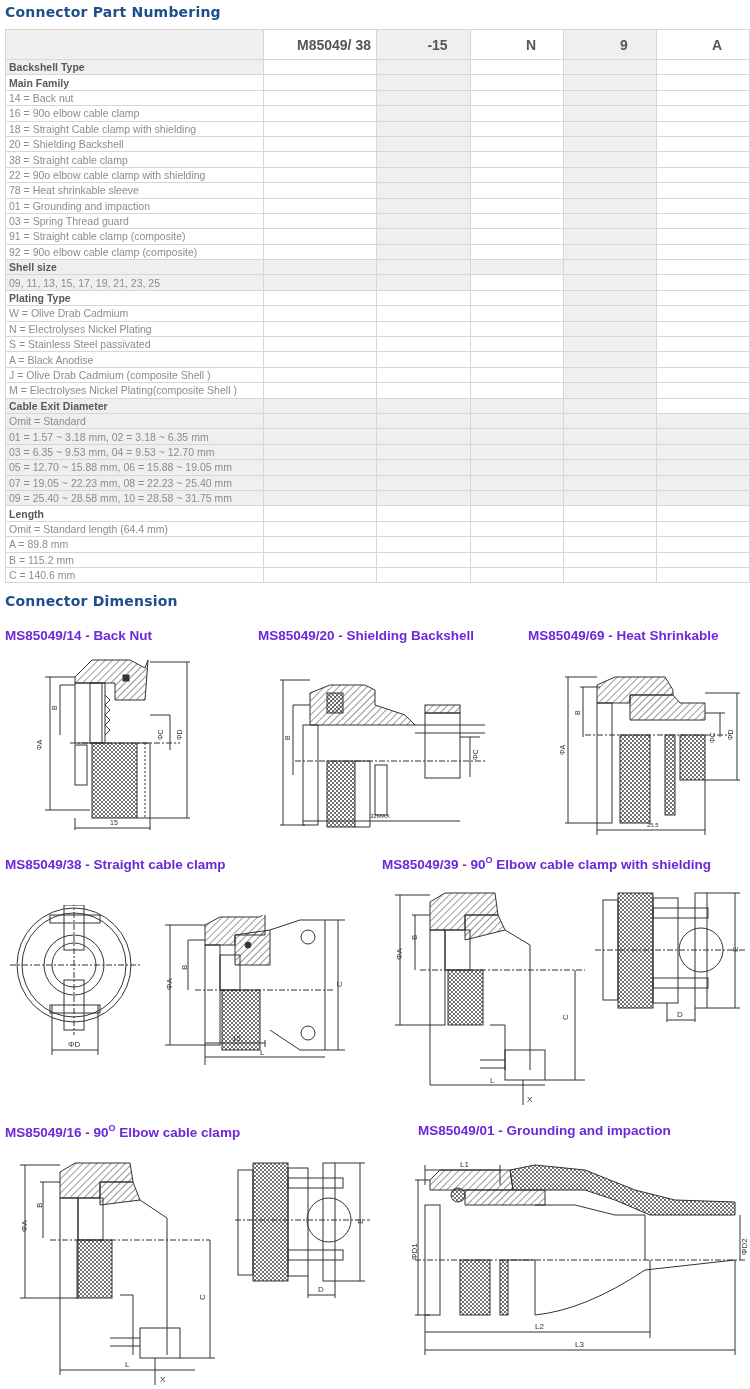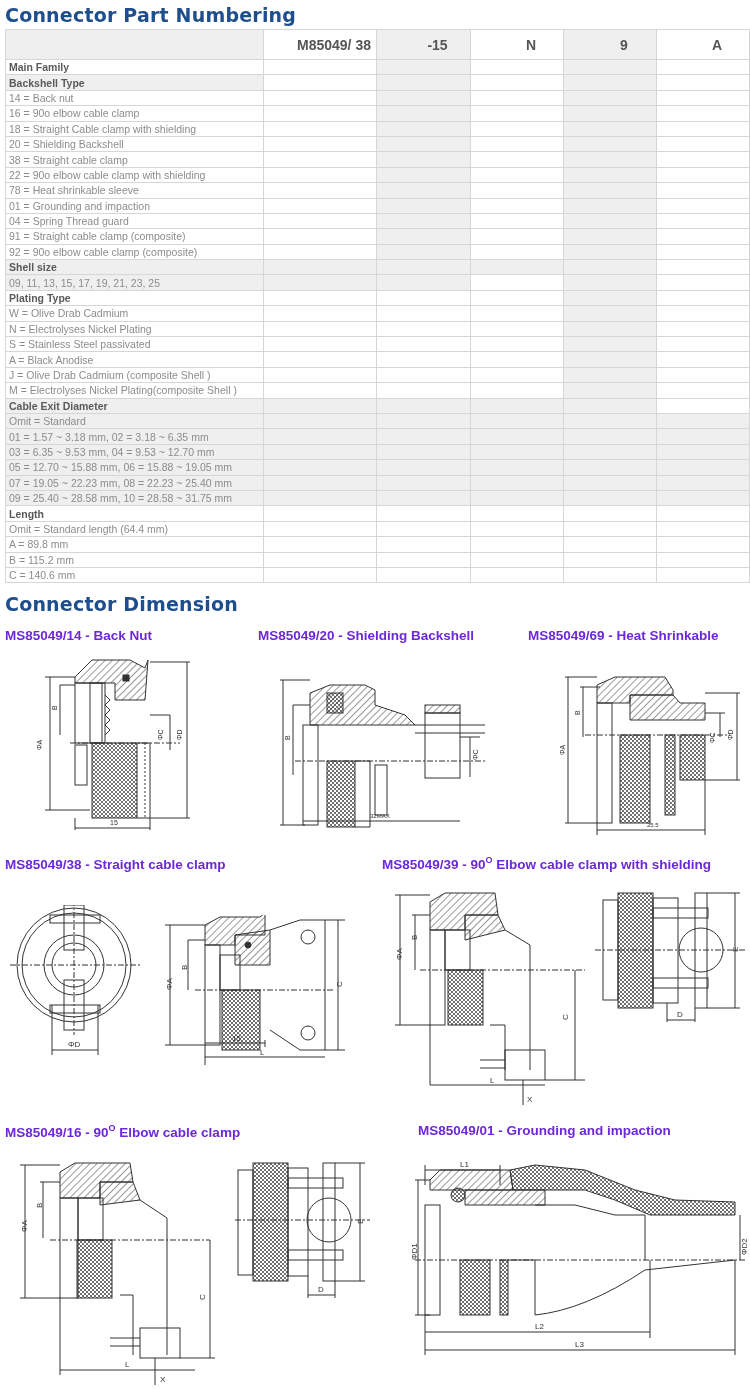--- a/index.html
+++ b/index.html
@@ -1,20 +1,20 @@
 <!DOCTYPE html>
 <html><head>
 <meta charset="utf-8">
 <style>
   * { box-sizing: border-box; margin: 0; padding: 0; }
   html, body { width: 750px; height: 1389px; background: #ffffff; overflow: hidden; }
   body { font-family: "Liberation Sans", sans-serif; position: relative; }
   .section-title {
     position: absolute; left: 5px; font-family: "DejaVu Sans", sans-serif;
-    font-weight: bold; font-size: 19px; color: #1f4e8c; letter-spacing: 0.2px;
+    font-weight: bold; font-size: 14px; color: #1f4e8c; letter-spacing: 0.2px;
   }
   table.pn {
     position: absolute; left: 5px; top: 29px; width: 744px;
     border-collapse: collapse; table-layout: fixed;
   }
   table.pn td, table.pn th {
     border: 1px solid #d6d6d6; height: 15.4px; font-size: 10.5px;
     color: #8c8c8c; padding: 0 0 0 3px; white-space: nowrap; overflow: hidden;
     line-height: 14px;
   }
@@ -53,36 +53,36 @@
       <th class="first"></th>
       <th class="w">M85049/ 38</th>
       <th class="g">-15</th>
       <th class="w">N</th>
       <th class="g">9</th>
       <th class="w">A</th>
     </tr>
   </thead>
   <tbody id="pn-body">
       <tr>
+        <td class="g sec">Backshell Type</td>
+        <td class="w"></td>
+        <td class="g"></td>
+        <td class="w"></td>
+        <td class="g"></td>
+        <td class="w"></td>
+      </tr>
+      <tr>
         <td class="w sec">Main Family</td>
         <td class="w"></td>
         <td class="g"></td>
         <td class="w"></td>
         <td class="g"></td>
         <td class="w"></td>
       </tr>
       <tr>
-        <td class="g sec">Backshell Type</td>
-        <td class="w"></td>
-        <td class="g"></td>
-        <td class="w"></td>
-        <td class="g"></td>
-        <td class="w"></td>
-      </tr>
-      <tr>
         <td class="w">14 = Back nut</td>
         <td class="w"></td>
         <td class="g"></td>
         <td class="w"></td>
         <td class="g"></td>
         <td class="w"></td>
       </tr>
       <tr>
         <td class="w">16 = 90o elbow cable clamp</td>
         <td class="w"></td>
@@ -133,21 +133,21 @@
       </tr>
       <tr>
         <td class="w">01 = Grounding and impaction</td>
         <td class="w"></td>
         <td class="g"></td>
         <td class="w"></td>
         <td class="g"></td>
         <td class="w"></td>
       </tr>
       <tr>
-        <td class="w">04 = Spring Thread guard</td>
+        <td class="w">03 = Spring Thread guard</td>
         <td class="w"></td>
         <td class="g"></td>
         <td class="w"></td>
         <td class="g"></td>
         <td class="w"></td>
       </tr>
       <tr>
         <td class="w">91 = Straight cable clamp (composite)</td>
         <td class="w"></td>
         <td class="g"></td>

